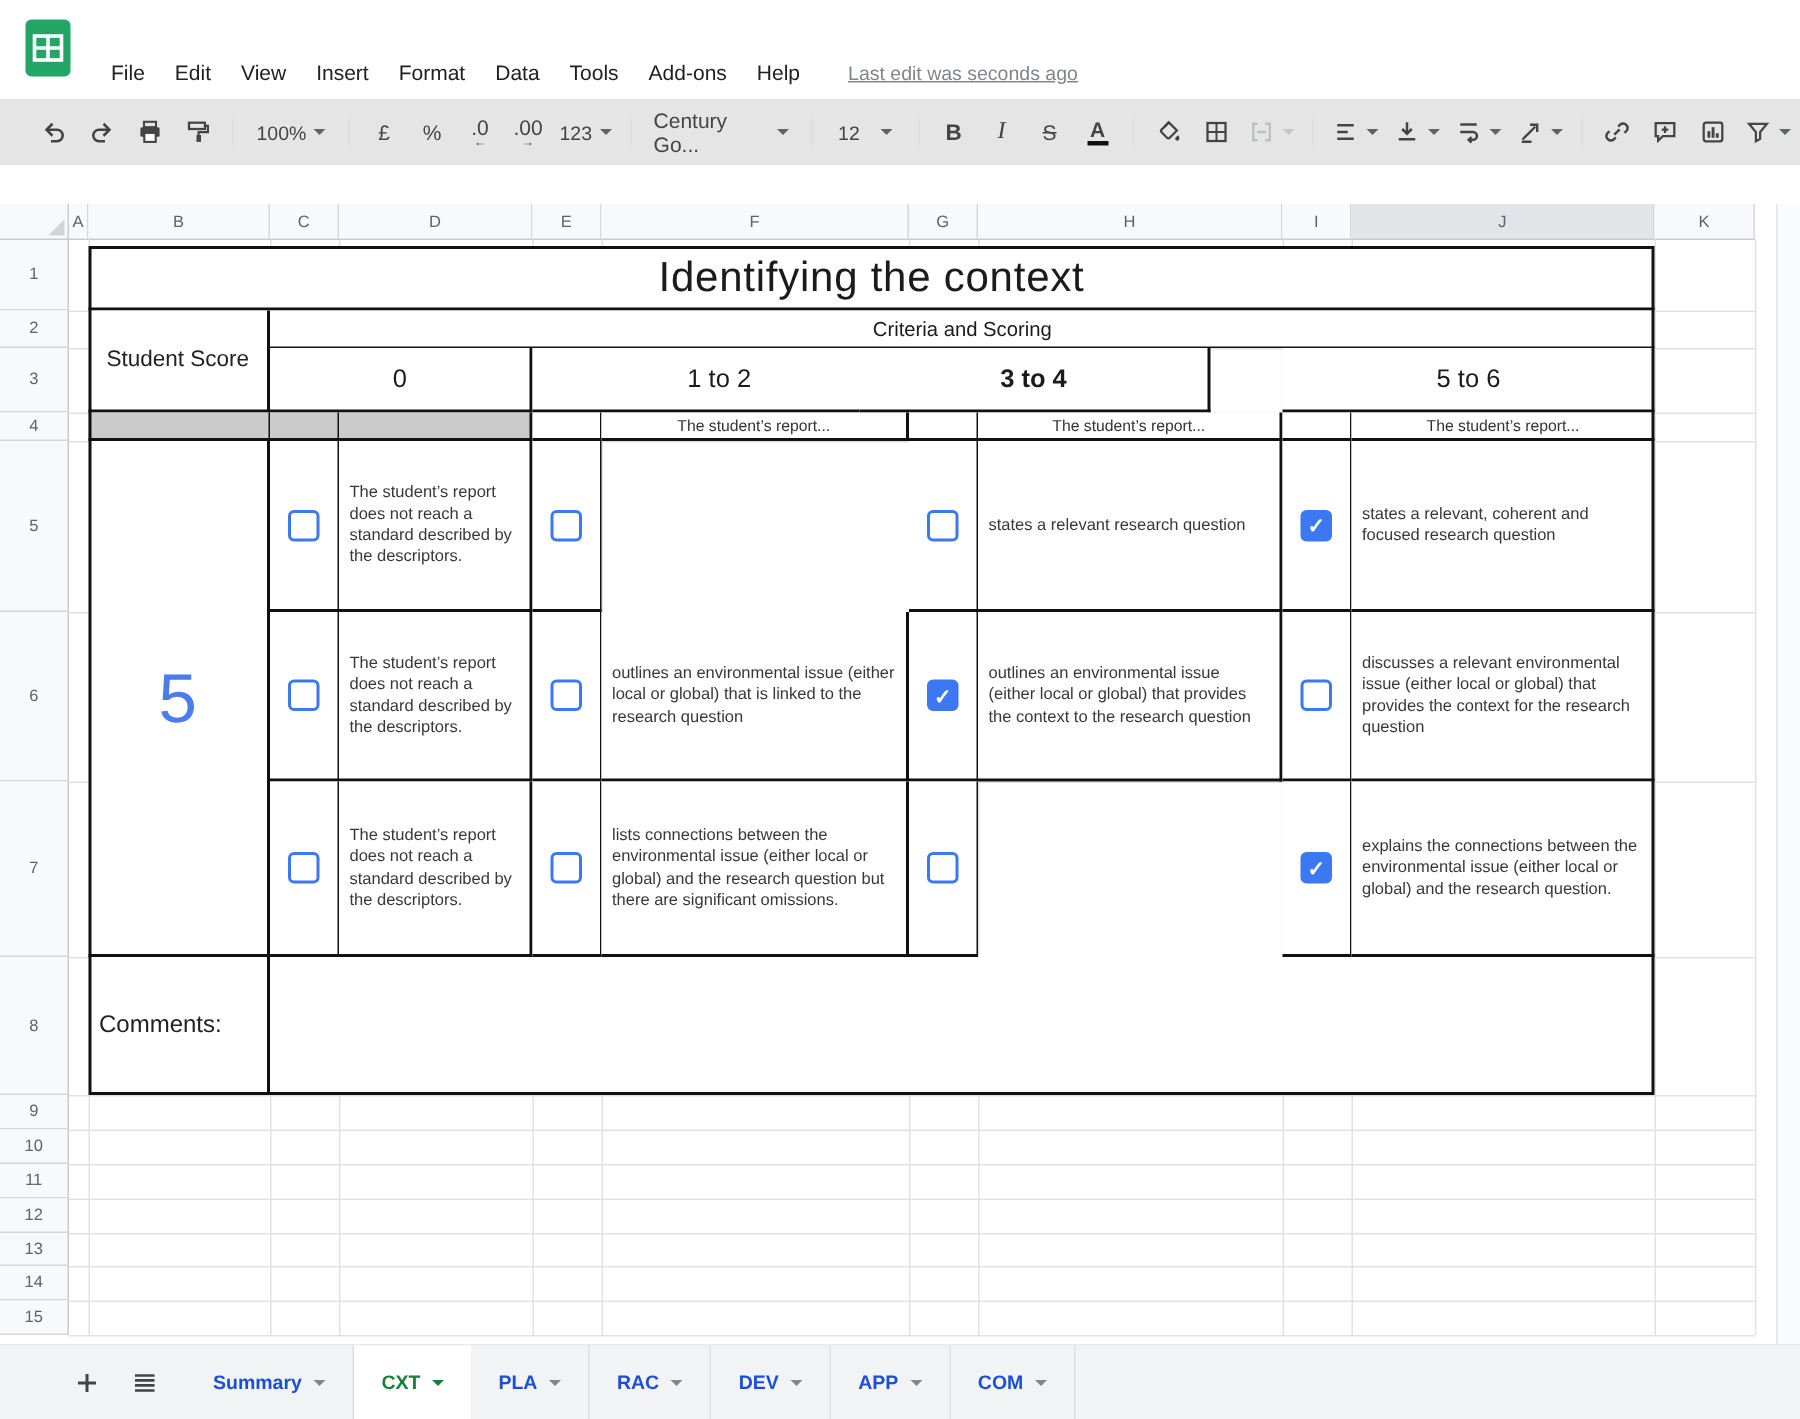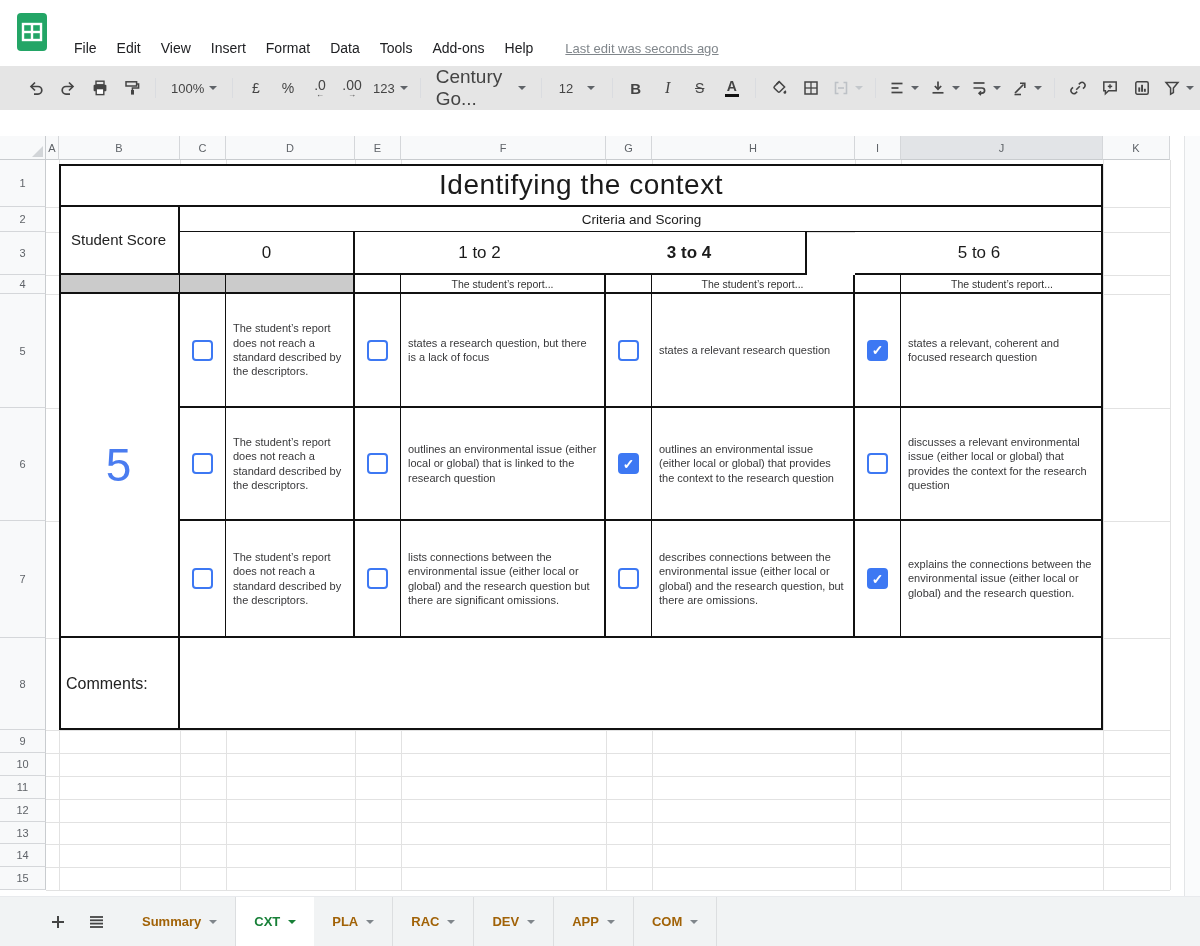--- a/index.html
+++ b/index.html
@@ -23,21 +23,21 @@
   .toolbar { position:absolute; top:66px; left:0; right:0; height:44px; background:#e5e5e5; display:flex; align-items:center; padding-left:20px; }
   .tbtn { height:28px; min-width:28px; padding:0 3px; margin:0 2px; border-radius:4px; display:flex; align-items:center; justify-content:center; color:#444; font-size:14px; cursor:pointer; }
   .tbtn svg { display:block; }
   .sep { width:1px; height:20px; background:#dadce0; margin:0 7px; flex:none; }
   .caret { width:0; height:0; border-left:4px solid transparent; border-right:4px solid transparent; border-top:4.5px solid #5f6368; margin-left:5px; }
   .caret.dis { border-top-color:#c3c7cb; }
   .zoom-btn { font-size:13px; width:58px; justify-content:space-between; padding:0 6px; }
   .dec { display:flex; flex-direction:column; align-items:center; line-height:1; }
   .dec .mini { font-size:8px; margin-top:-1px; color:#444; }
   .fmt-btn { font-size:13px; }
-  .font-btn { width:102px; justify-content:space-between; font-size:19px; padding:0 6px; }
+  .font-btn { width:102px; justify-content:space-between; font-size:14px; padding:0 6px; }
   .size-btn { width:52px; justify-content:space-between; font-size:13px; padding:0 8px; }
   .b-bold { font-weight:bold; font-size:15px; }
   .b-italic { font-style:italic; font-family:"Liberation Serif",serif; font-size:16px; }
   .b-strike { text-decoration:line-through; font-size:14px; }
   .b-color { font-size:14px; font-weight:bold; line-height:1; display:flex; flex-direction:column; align-items:center; }
   .b-color .bar { width:14px; height:3px; background:#111; margin-top:1px; }
 
   
   .fbar { position:absolute; top:110px; left:0; right:0; height:26px; border-bottom:1px solid #e0e0e0; background:#fff; display:flex; align-items:center; }
   .fx { font-family:"Liberation Serif",serif; font-style:italic; font-size:15px; color:#9aa0a6; padding-left:12px; width:52px; }
@@ -89,21 +89,21 @@
   .t-comarea { left:121px; top:474px; width:923px; height:92px; }
 
   
   .vscroll { position:absolute; top:136px; right:0; width:16px; height:760px; background:#fafbfc; border-left:1px solid #e3e5e7; cursor:pointer; }
 
   
   .tabbar { position:absolute; left:0; right:0; bottom:0; height:50px; background:#f1f3f4; border-top:1px solid #e8eaed; display:flex; align-items:stretch; }
   .tb-icons { display:flex; align-items:center; gap:10px; padding:0 14px 0 44px; }
   .tb-ic { width:28px; height:28px; border-radius:50%; display:flex; align-items:center; justify-content:center; color:#444; cursor:pointer; }
   .tabs { display:flex; align-items:stretch; }
-  .tab { display:flex; align-items:center; gap:8px; padding:0 18px; font-size:13px; font-weight:bold; color:#a16207; border-right:1px solid #dcdee0; cursor:pointer; }
+  .tab { display:flex; align-items:center; gap:8px; padding:0 18px; font-size:13px; font-weight:bold; color:#1d4ed8; border-right:1px solid #dcdee0; cursor:pointer; }
   .tab .tcaret { width:0; height:0; border-left:4px solid transparent; border-right:4px solid transparent; border-top:4.5px solid #80868b; }
   .tab.active { background:#fff; color:#188038; border-right:none; }
   .tab.active .tcaret { border-top-color:#188038; }
 </style>
 </head>
 <body>
 
 <div class="app">
 
   <div class="topbar">
@@ -370,21 +370,20 @@
 
       <div class="cell ctr t-score br2 bb2">5</div>
 
       <div class="cell cb-cell rw5 cC br1 bb2">
           <span class="cb"></span>
         </div>
       <div class="cell txt-cell rw5 cD br2 bb2">The student’s report does not reach a standard described by the descriptors.</div>
       <div class="cell cb-cell rw5 cE br1 bb2">
           <span class="cb"></span>
         </div>
-      <div class="cell txt-cell rw5 cF br2 bb2">states a research question, but there is a lack of focus</div>
       <div class="cell cb-cell rw5 cG br1 bb2">
           <span class="cb"></span>
         </div>
       <div class="cell txt-cell rw5 cH br2 bb2">states a relevant research question</div>
       <div class="cell cb-cell rw5 cI br1 bb2">
           <span class="cb checked">✓</span>
         </div>
       <div class="cell txt-cell rw5 cJ bb2">states a relevant, coherent and focused research question</div>
 
       <div class="cell cb-cell rw6 cC br1 bb2">
@@ -408,21 +407,20 @@
           <span class="cb"></span>
         </div>
       <div class="cell txt-cell rw7 cD br2 bb2">The student’s report does not reach a standard described by the descriptors.</div>
       <div class="cell cb-cell rw7 cE br1 bb2">
           <span class="cb"></span>
         </div>
       <div class="cell txt-cell rw7 cF br2 bb2">lists connections between the environmental issue (either local or global) and the research question but there are significant omissions.</div>
       <div class="cell cb-cell rw7 cG br1 bb2">
           <span class="cb"></span>
         </div>
-      <div class="cell txt-cell rw7 cH br2 bb2">describes connections between the environmental issue (either local or global) and the research question, but there are omissions.</div>
       <div class="cell cb-cell rw7 cI br1 bb2">
           <span class="cb checked">✓</span>
         </div>
       <div class="cell txt-cell rw7 cJ bb2">explains the connections between the environmental issue (either local or global) and the research question.</div>
 
       <div class="cell t-comlabel br2">Comments:</div>
       <div class="cell t-comarea"></div>
 
       <div class="frame"></div>
     </div>

